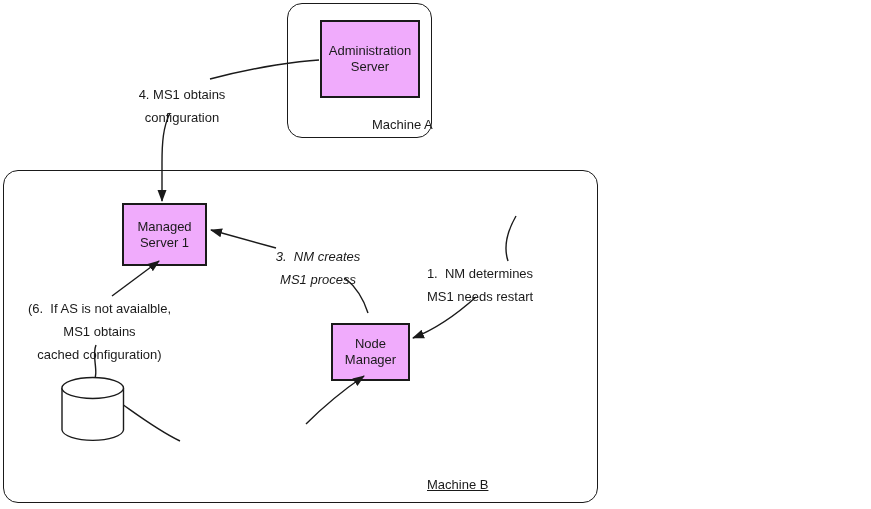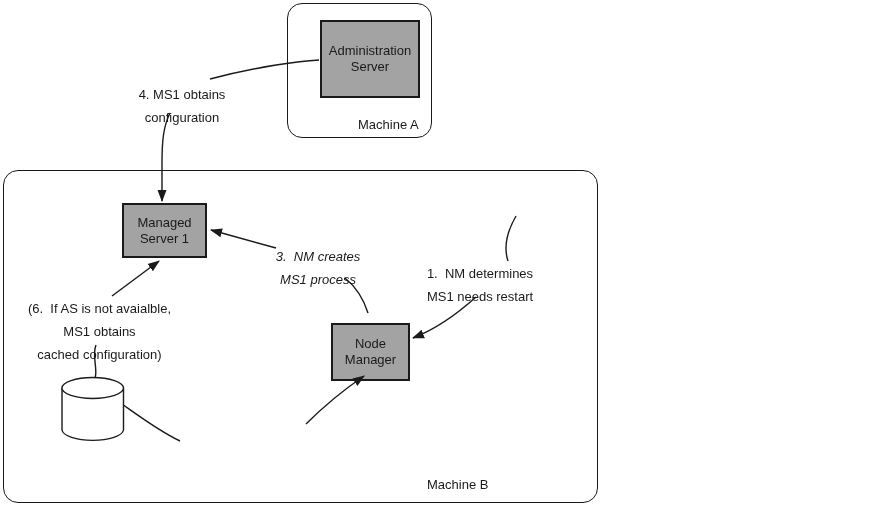--- a/index.html
+++ b/index.html
@@ -24,21 +24,21 @@
     position: absolute;
     font-size: 13px;
     line-height: 15px;
     white-space: pre;
     z-index: 2;
   }
   .node-box {
     position: absolute;
     box-sizing: border-box;
     border: 2px solid #1a1a1a;
-    background: #a3a3a3;
+    background: #f0abfc;
     display: flex;
     align-items: center;
     justify-content: center;
     z-index: 2;
   }
   .node-box .lbl {
     font-size: 13px;
     line-height: 16px;
     white-space: pre;
     text-align: center;
@@ -55,24 +55,24 @@
     position: absolute;
     left: 0;
     top: 0;
     z-index: 5;
     pointer-events: none;
   }
 
   
   #machine-a { left: 287px; top: 3px;   width: 145px; height: 135px; }
   #machine-b { left: 3px;   top: 170px; width: 595px; height: 333px; }
-  #machine-a-label { left: 358px; top: 117px; }
-  #machine-b-label { left: 427px; top: 477px; }
+  #machine-a-label { left: 372px; top: 117px; }
+  #machine-b-label { left: 427px; top: 477px; text-decoration: underline; }
   #admin-server-box    { left: 320px; top: 20px;  width: 100px; height: 78px; }
-  #managed-server-box  { left: 122px; top: 203px; width: 85px;  height: 55px; }
+  #managed-server-box  { left: 122px; top: 203px; width: 85px;  height: 63px; }
   #node-manager-box    { left: 331px; top: 323px; width: 79px;  height: 58px; }
   #annot-step4 { left: 132px; top: 83px;  width: 100px; }
   #annot-step3 { left: 266px; top: 245px; width: 104px; font-style: italic; }
   #annot-step1 { left: 418px; top: 262px; width: 124px; }
   #annot-step5 { left: 22px;  top: 297px; width: 155px; }
   #annot-step2 { left: 170px; top: 405px; width: 140px; }
 </style>
 </head>
 <body>
 

